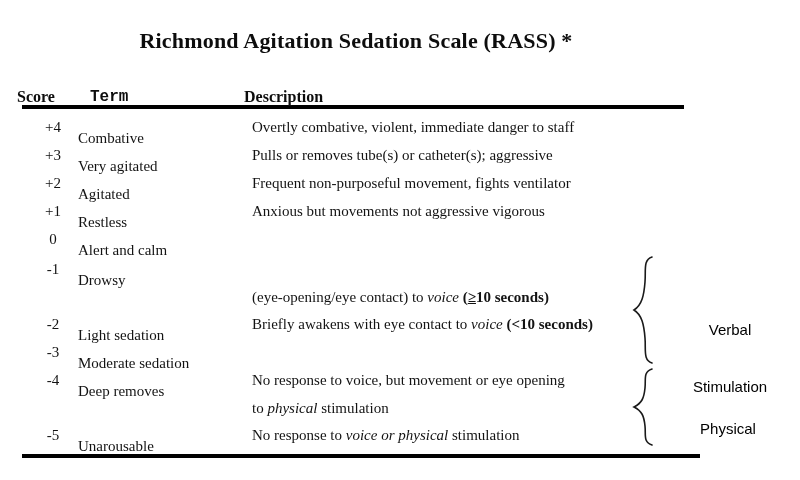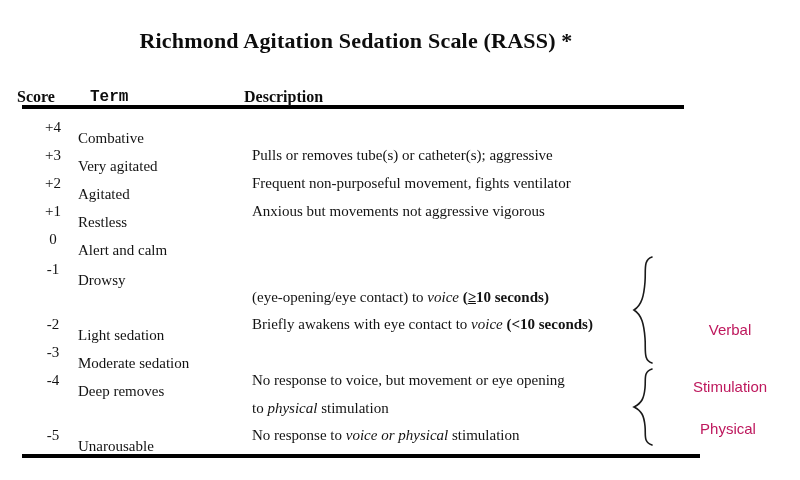--- a/index.html
+++ b/index.html
@@ -94,21 +94,21 @@
     position: absolute;
     left: 632px;
   }
   .brace svg { display: block; }
 
   .side-label {
     position: absolute;
     font-family: "Liberation Sans", "DejaVu Sans", sans-serif;
     font-size: 15px;
     line-height: 19px;
-    color: #be185d;
+    color: #000000;
     text-align: center;
     white-space: pre;
   }
   .side-label .ln { display: block; }
 
   .side-verbal   { left: 668px; top: 282px; width: 124px; }
   .side-physical { left: 666px; top: 381px; width: 124px; }
 </style>
 </head>
 <body>
@@ -118,20 +118,21 @@
   <div class="doc-title">Richmond Agitation Sedation Scale (RASS) *</div>
 
   <div class="rule rule-top"></div>
 
   <div class="hdr hdr-score">Score</div>
   <div class="hdr hdr-term">Term</div>
   <div class="hdr hdr-desc">Description</div>
 
   <div class="cell col-score" style="top:118px">+4</div>
   <div class="cell col-term" style="top:118px">Combative</div>
+  <div class="cell col-desc" style="top:118px">Overtly combative, violent, immediate danger to staff</div>
 
   <div class="cell col-score" style="top:146px">+3</div>
   <div class="cell col-term" style="top:146px">Very agitated</div>
   <div class="cell col-desc" style="top:146px">Pulls or removes tube(s) or catheter(s); aggressive</div>
 
   <div class="cell col-score" style="top:174px">+2</div>
   <div class="cell col-term" style="top:174px">Agitated</div>
   <div class="cell col-desc" style="top:174px">Frequent non-purposeful movement, fights ventilator</div>
 
   <div class="cell col-score" style="top:202px">+1</div>

